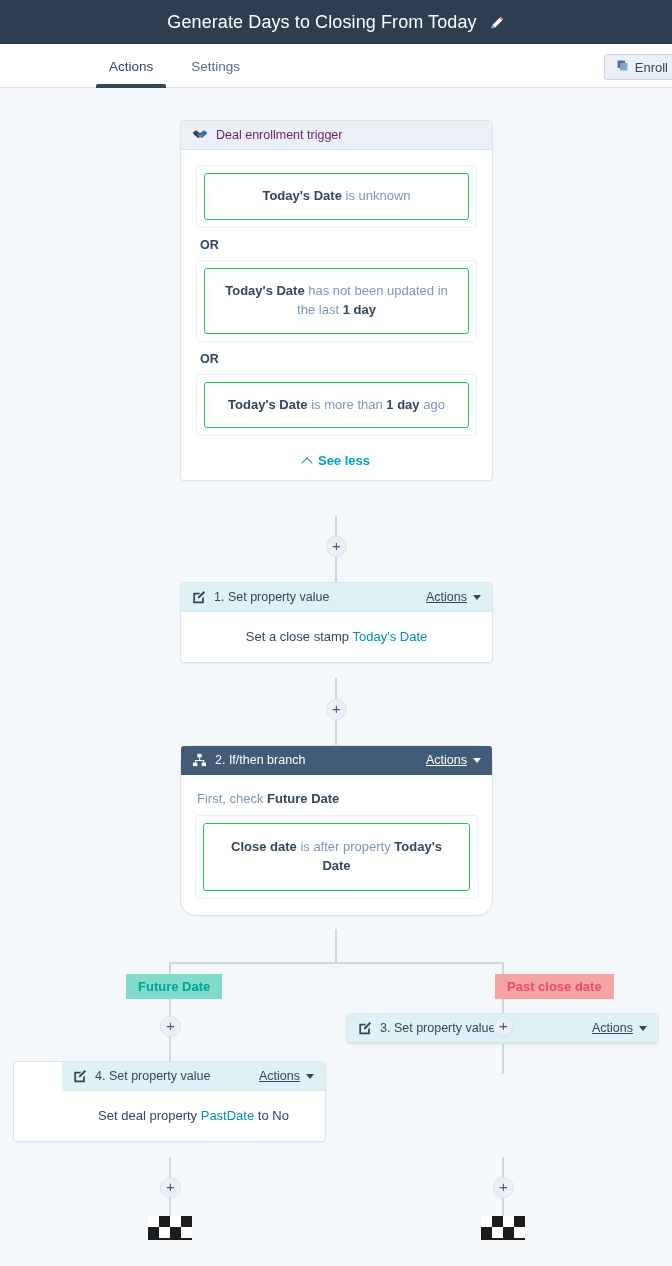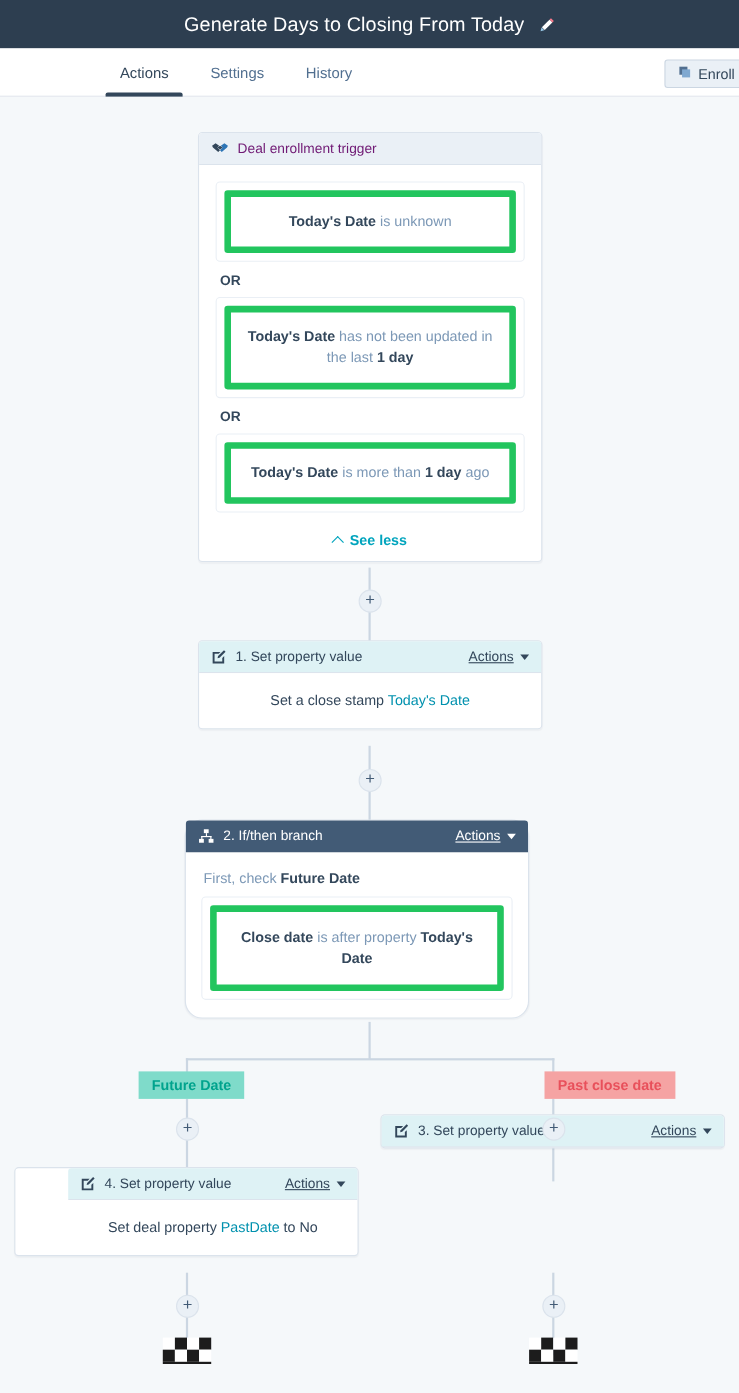--- a/index.html
+++ b/index.html
@@ -119,21 +119,21 @@
   .card-body { padding: 12px 14px; }
 
   
   .cond-outer {
     border: 1px solid #eaeff5;
     border-radius: 4px;
     padding: 7px;
     margin: 0 auto;
   }
   .cond-inner {
-    border: 6px solid #22c55e;
+    border: 1px solid #22c55e;
     border-radius: 3px;
     padding: 13px 12px;
     text-align: center;
     font-size: 13px;
     line-height: 1.45;
     color: #7c98b6;
   }
   .cond-inner b { color: #33475b; font-weight: 700; }
   .or-label {
     font-size: 12.5px; font-weight: 700; color: #33475b;
@@ -198,21 +198,20 @@
         <path d="M10.1 3.1l2.8 2.8-7.3 7.3-2.8-2.8z" fill="#ffffff"></path>
         <path d="M2.4 10.6l2.8 2.8-3.7 1z" fill="#99c9e8"></path>
       </svg>
     </span>
   </div>
 
   <div class="tabbar">
     <div class="tabs">
       <div class="tab active">Actions</div>
       <div class="tab inactive">Settings</div>
-      <div class="tab inactive">History</div>
     </div>
     <div class="enroll-btn">
       <span>
         <svg width="13" height="13" viewBox="0 0 16 16">
           <rect x="2" y="2" width="9" height="9" fill="#516f90"></rect>
           <rect x="5" y="5" width="9" height="9" fill="#7fa8d0"></rect>
         </svg>
       </span>
       <span>Enroll</span>
     </div>
@@ -284,21 +283,21 @@
       <div class="body-text">
         <span>Set a close stamp </span><span class="link">Today's Date</span>
       </div>
     </div>
 
     <div class="vline" style="left:335px; top:590px; height:78px;"></div>
     <div class="plus" style="left:326px; top:611px;">
         <span>+</span>
       </div>
 
-    <div class="card" style="left:168px; top:657px; width:313px;border-radius:16px;">
+    <div class="card" style="left:180px; top:657px; width:313px;border-radius:16px;">
       <div class="card-head head-branch">
         <span class="head-icon">
           <svg width="15" height="14" viewBox="0 0 16 16">
             <rect x="5.5" y="1" width="5" height="4" fill="#ffffff"></rect>
             <rect x="0.5" y="11" width="5" height="4" fill="#ffffff"></rect>
             <rect x="10.5" y="11" width="5" height="4" fill="#ffffff"></rect>
             <rect x="7.6" y="5" width="1.2" height="3" fill="#ffffff"></rect>
             <rect x="2.8" y="8" width="10.6" height="1.2" fill="#ffffff"></rect>
             <rect x="2.8" y="8" width="1.2" height="3.2" fill="#ffffff"></rect>
             <rect x="12.2" y="8" width="1.2" height="3.2" fill="#ffffff"></rect>

